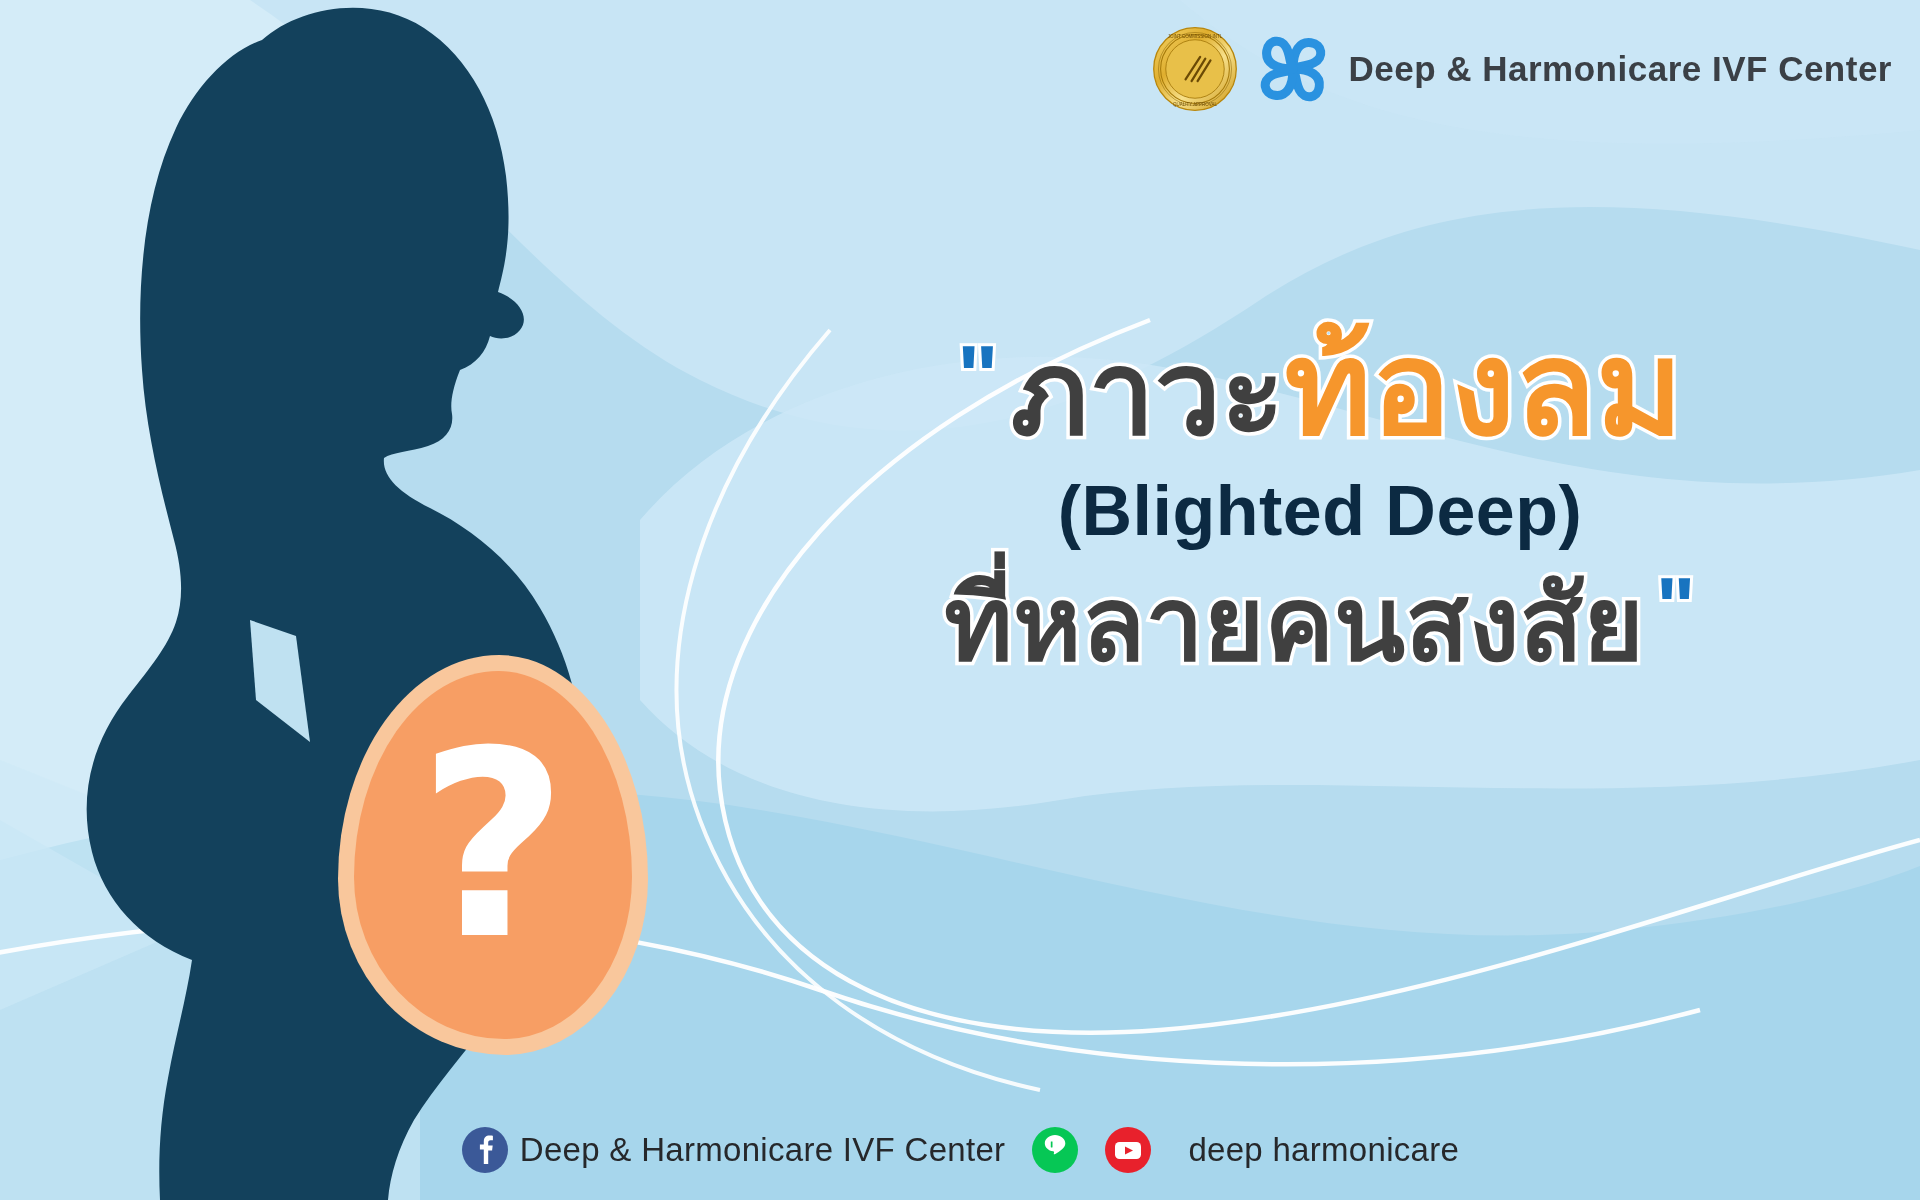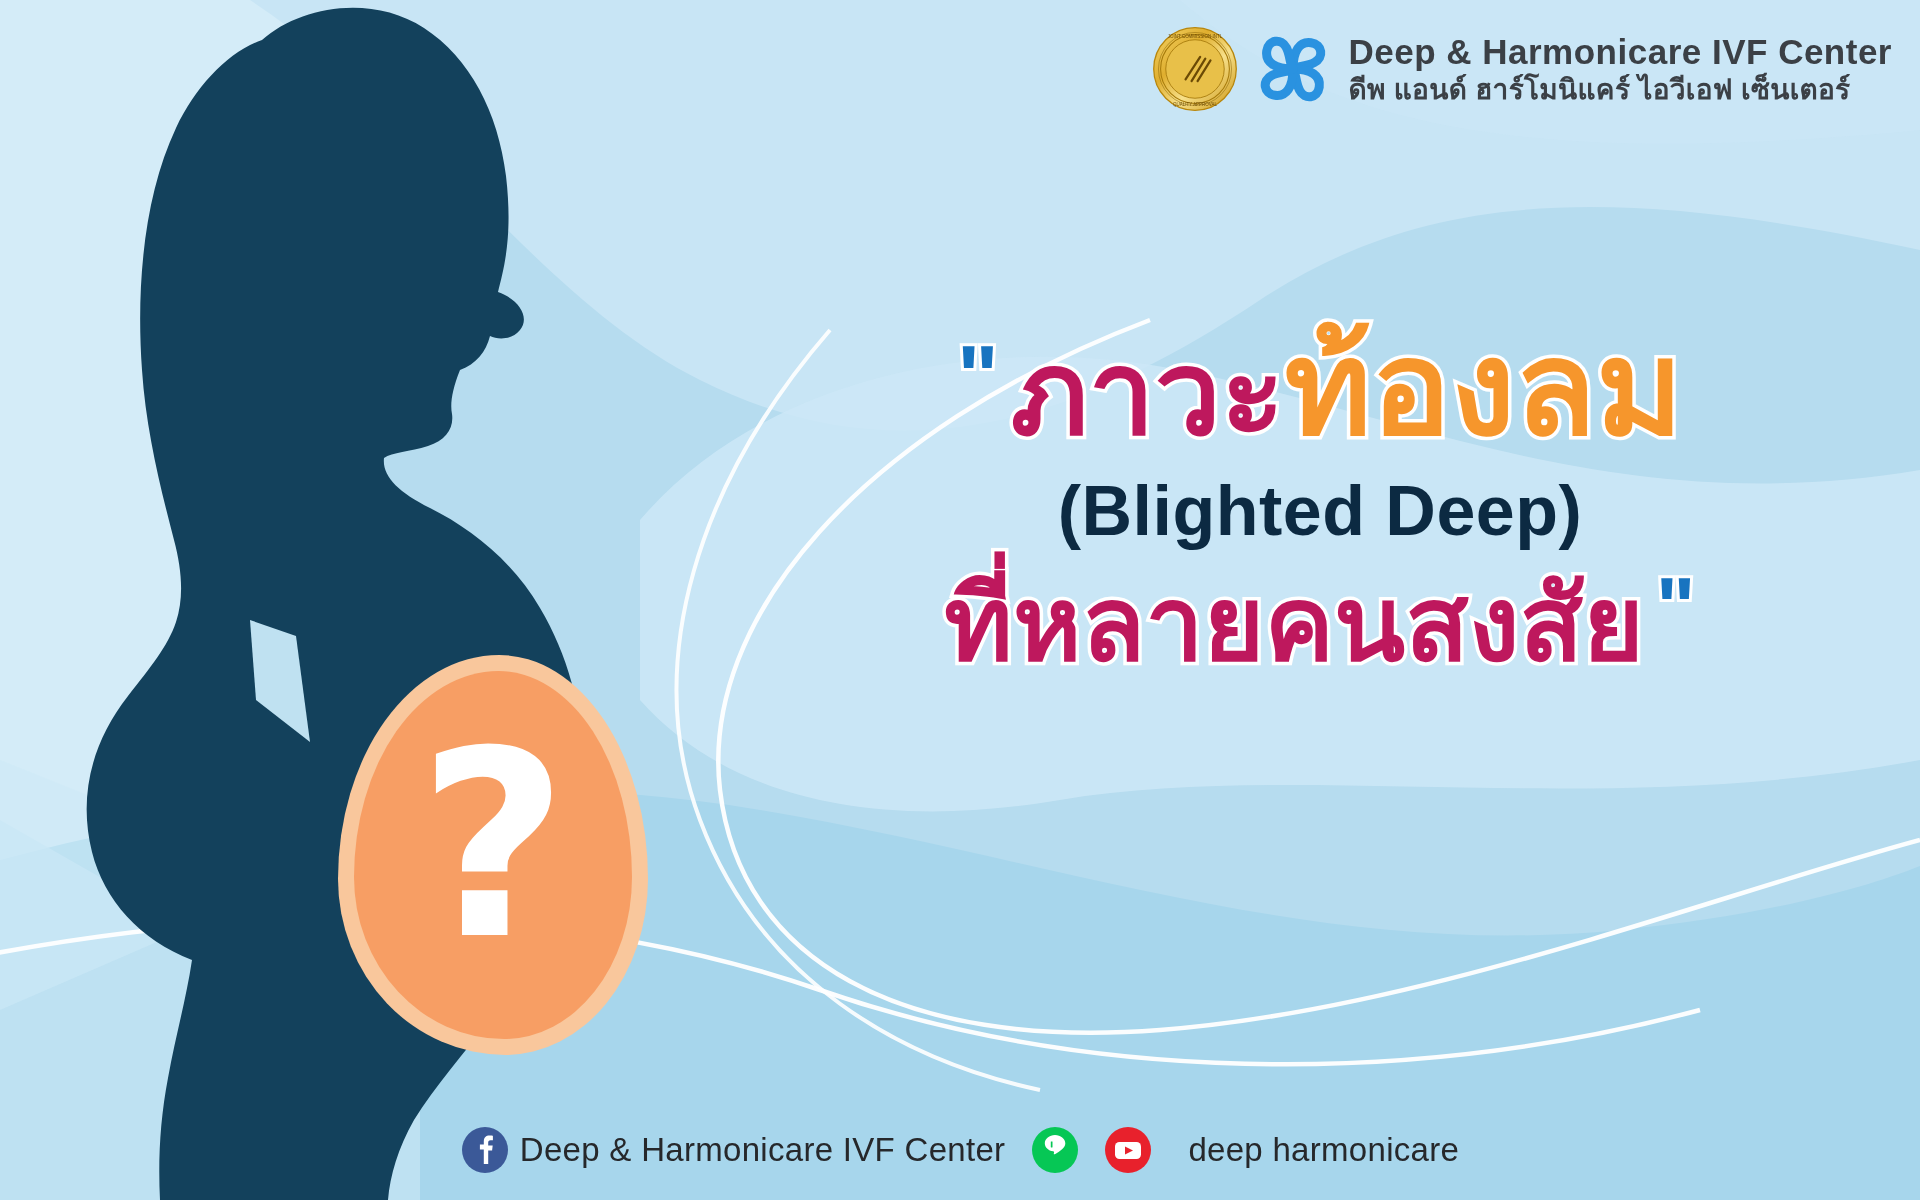--- a/index.html
+++ b/index.html
@@ -133,21 +133,21 @@
   }
   .quote-mark {
     color: #1874c0;
     -webkit-text-stroke: 6px #ffffff;
     paint-order: stroke fill;
     font-size: 88px;
     vertical-align: 28px;
     margin-right: 12px;
   }
   .t-blue {
-    color: #be185d;
+    color: #404040;
     -webkit-text-stroke: 7px #ffffff;
     paint-order: stroke fill;
     margin-top: 48px;
   }
   .t-orange {
     color: #f6962c;
     -webkit-text-stroke: 7px #ffffff;
     paint-order: stroke fill;
     font-size: 132px;
     margin-top: 40px;
@@ -326,21 +326,20 @@
       <g fill="none" stroke="#2a92e0" stroke-width="11" stroke-linecap="round" stroke-linejoin="round">
         <path d="M 50,50 C 50,28 58,16 72,18 C 86,20 88,36 76,42 C 66,47 56,46 50,50 Z"></path>
         <path d="M 50,50 C 72,50 84,58 82,72 C 80,86 64,88 58,76 C 53,66 54,56 50,50 Z"></path>
         <path d="M 50,50 C 50,72 42,84 28,82 C 14,80 12,64 24,58 C 34,53 44,54 50,50 Z"></path>
         <path d="M 50,50 C 28,50 16,42 18,28 C 20,14 36,12 42,24 C 47,34 46,44 50,50 Z"></path>
       </g>
     </svg>
 
     <div class="brand-text">
       <div class="brand-en">Deep &amp; Harmonicare  IVF  Center</div>
-      <div class="brand-th">ดีพ แอนด์ ฮาร์โมนิแคร์ ไอวีเอฟ เซ็นเตอร์</div>
     </div>
   </div>
 
   <div class="headline">
     <div class="line1">
       <span class="quote-mark">"</span><span class="t-blue">ภาวะ</span><span class="t-orange">ท้องลม</span>
     </div>
     <div class="line2">(Blighted Deep)</div>
     <div class="line3">
       <span class="t-blue">ที่หลายคนสงสัย</span><span class="quote-mark-end">"</span>

